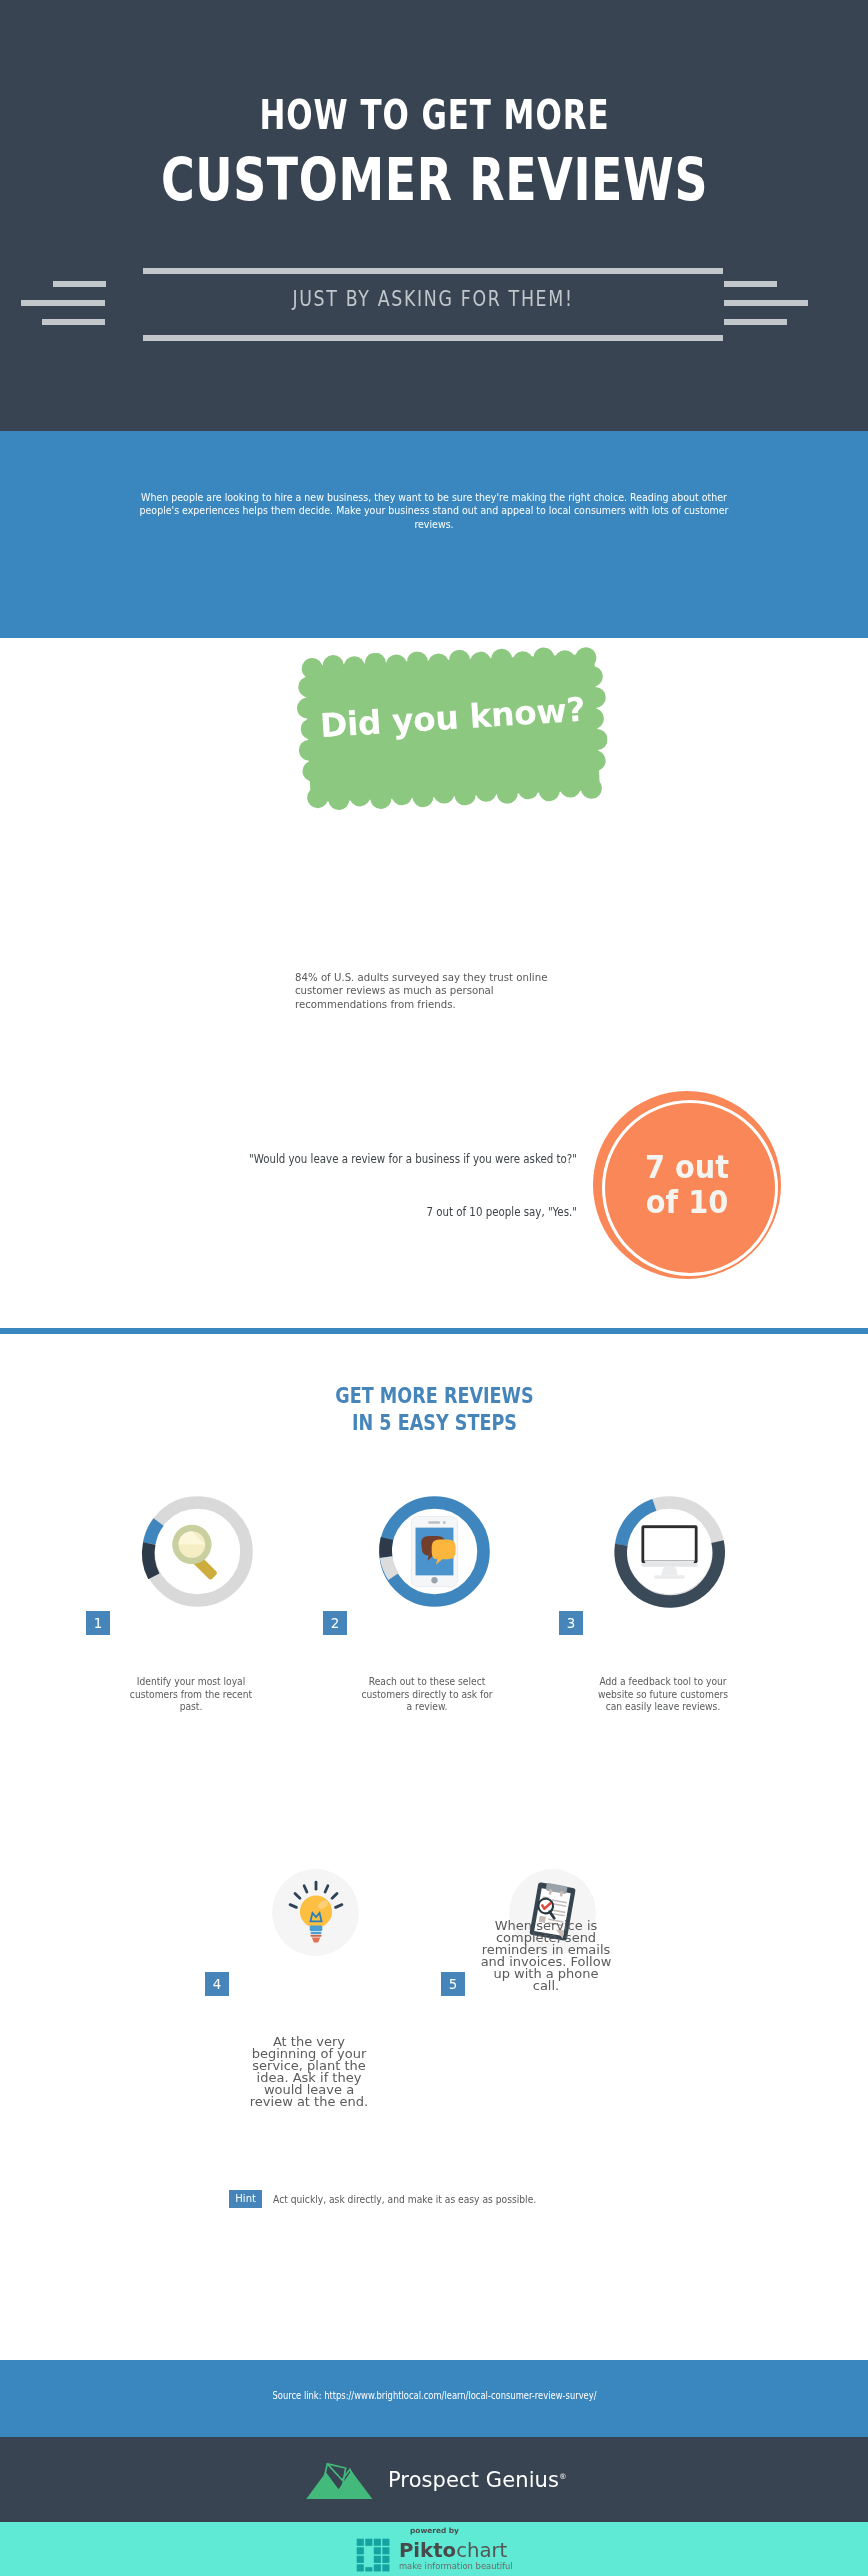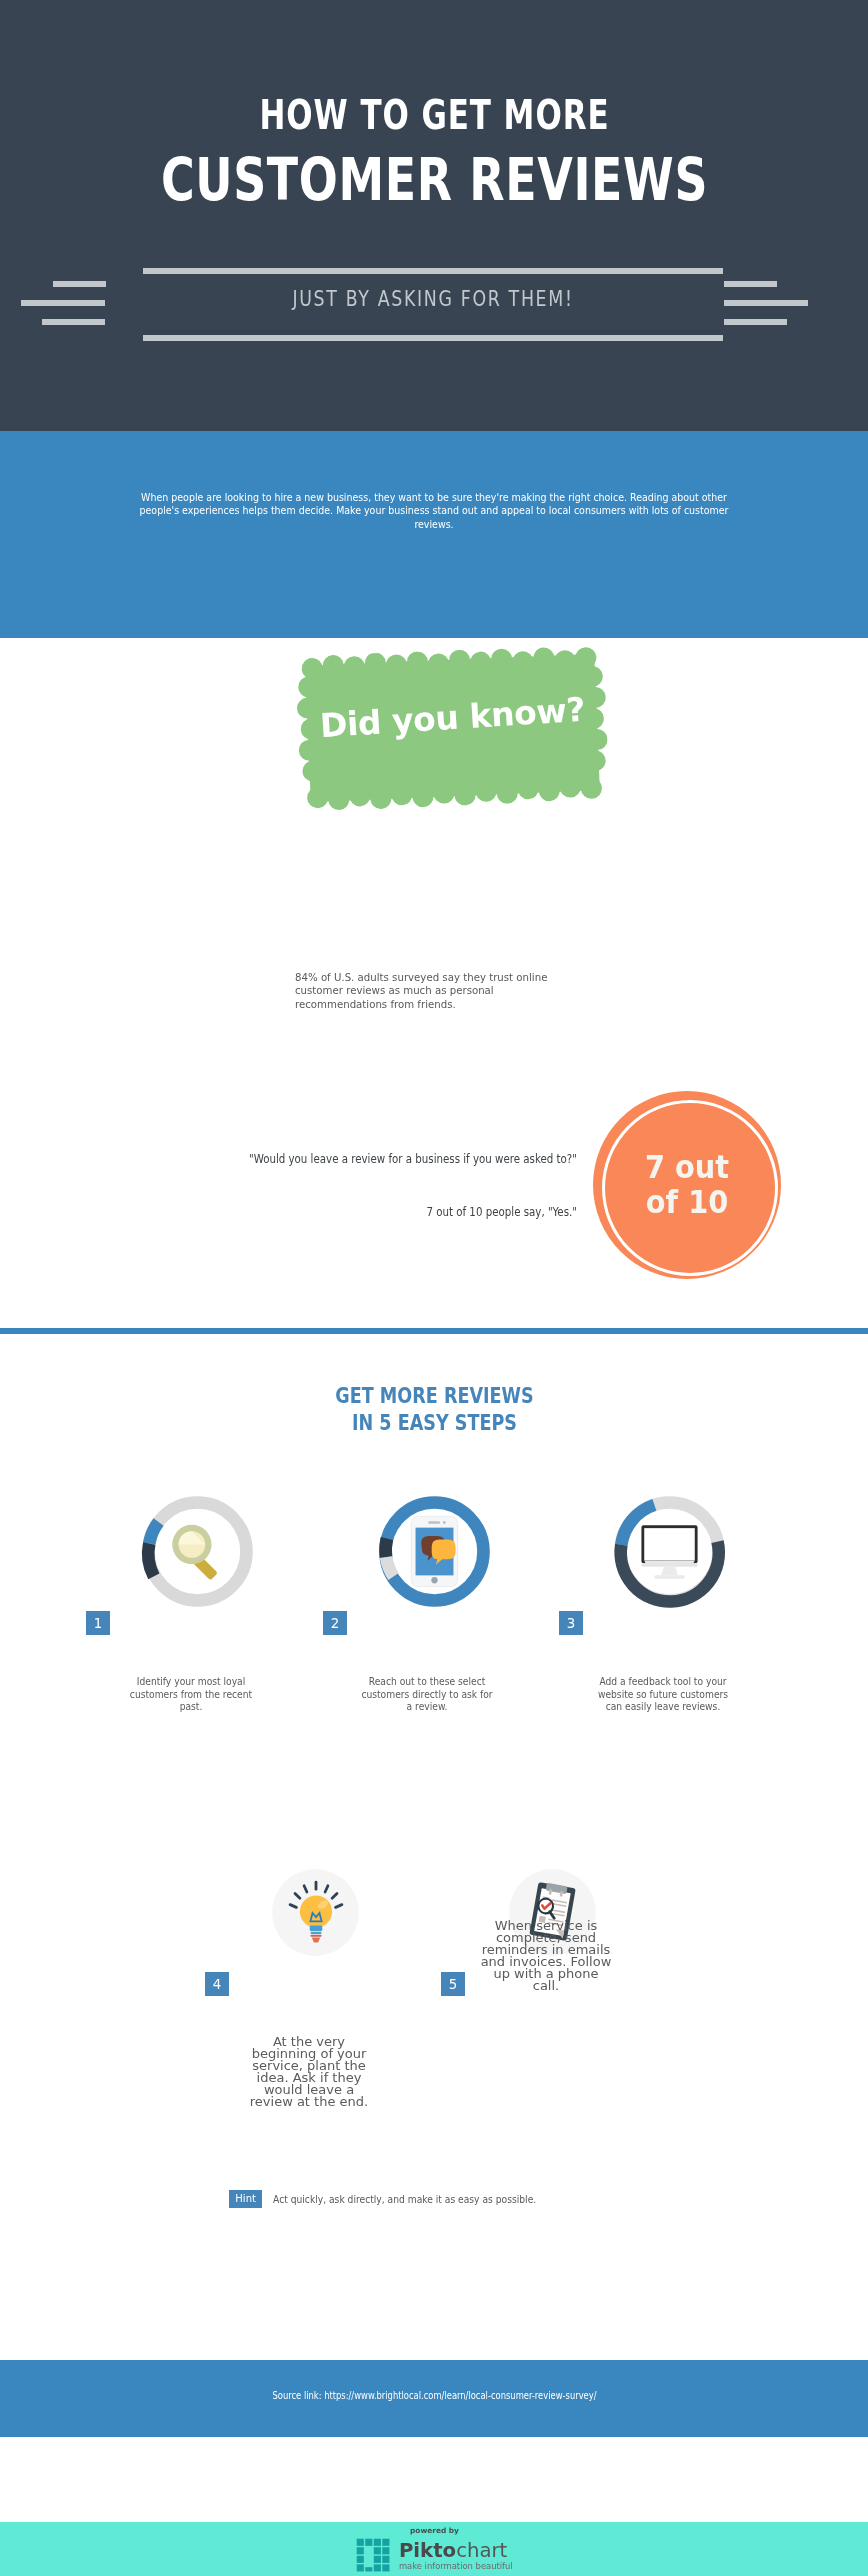--- a/index.html
+++ b/index.html
@@ -613,20 +613,30 @@
 
   <div class="hint-row">
     <div class="hint-badge">Hint</div>
     <div class="hint-text">Act quickly, ask directly, and make it as easy as possible.</div>
   </div>
 
   <div class="source-bar">
     <div class="source-text">Source link: https://www.brightlocal.com/learn/local-consumer-review-survey/</div>
   </div>
 
+  <div class="brand-bar">
+    <div class="brand-inner">
+      <svg width="76" height="44" viewBox="0 0 108 62">
+        <path d="M6 58 L34 20 L52 44 L70 18 L100 58 Z" fill="#44b97c"></path>
+        <path d="M26 52 L36 8 L62 14 L56 48" fill="none" stroke="#44b97c" stroke-width="2.4"></path>
+        <path d="M36 8 L57 31 L68 16 L80 38" fill="none" stroke="#44b97c" stroke-width="2.4"></path>
+      </svg>
+      <div class="brand-name"><span>Prospect Genius</span><span class="brand-reg">®</span></div>
+    </div>
+  </div>
 
   <div class="pikto-bar">
     <div class="pikto-powered">powered by</div>
     <div class="pikto-logo-row">
       <svg width="37" height="37" viewBox="0 0 52 52">
         <g fill="#14a3a0">
           <rect x="1" y="1" width="10" height="10"></rect>
             <rect x="13" y="1" width="10" height="10"></rect>
           <rect x="25" y="1" width="10" height="10"></rect>
             <rect x="37" y="1" width="10" height="10"></rect>

